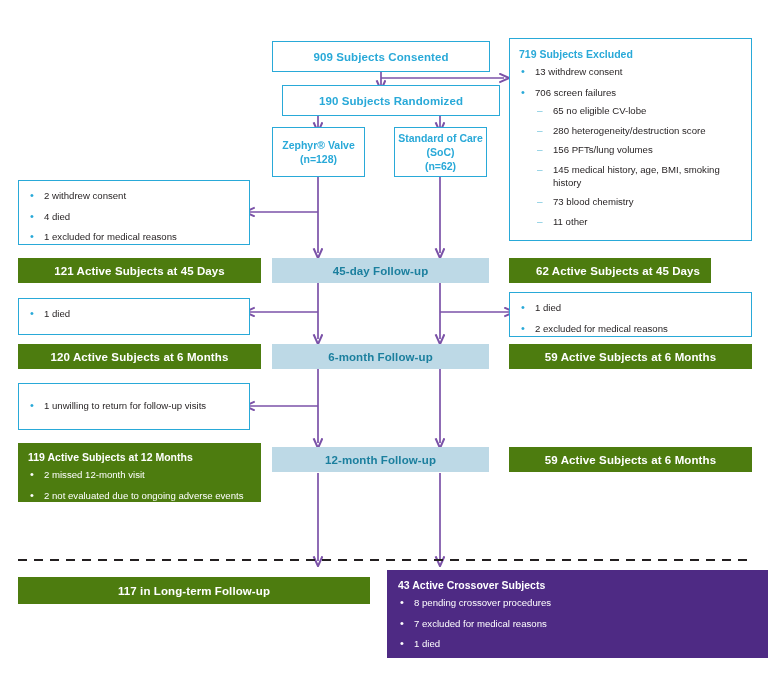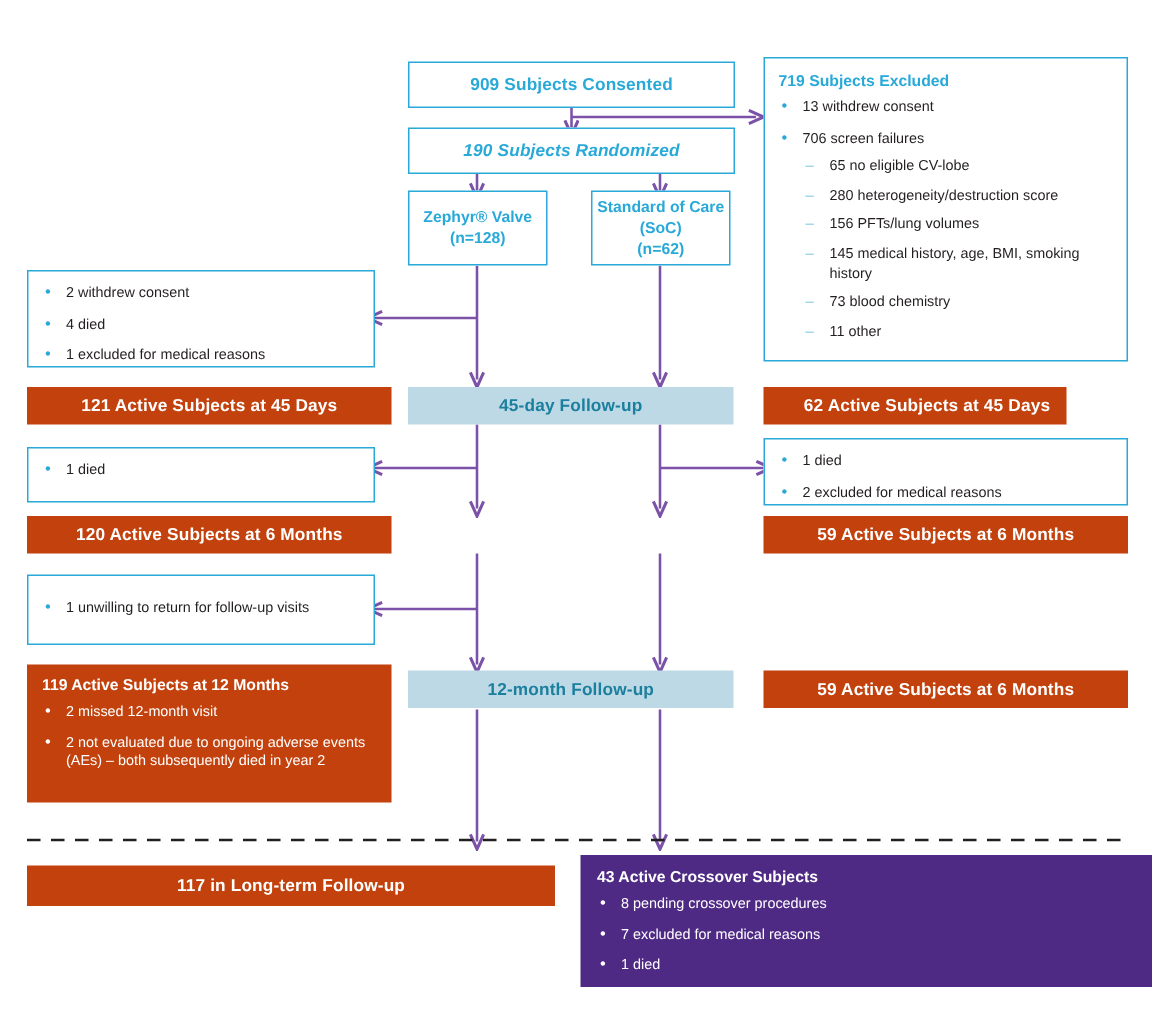--- a/index.html
+++ b/index.html
@@ -24,21 +24,21 @@
   .node {
     position: absolute;
     box-sizing: border-box;
   }
   
   .outline {
     border: 1.6px solid #29a9d8;
     background: #ffffff;
   }
   .solid {
-    background: #c2410c;
+    background: #4d7c0f;
     color: #ffffff;
     border: none;
   }
   .light {
     background: #bdd9e6;
     color: #1b7f9e;
     border: none;
   }
   .purple {
     background: #4e2a84;
@@ -185,21 +185,21 @@
       <path d="M440,473 L440,561" marker-end="url(#ah)"></path>
     </g>
 
     <line x1="18" y1="560" x2="752" y2="560" stroke="#231f20" stroke-width="1.8" stroke-dasharray="9 7"></line>
   </svg>
 
   <div class="node outline center-title" style="left:272px; top:41px; width:218px; height:31px;">
     <span>909 Subjects Consented</span>
   </div>
 
-  <div class="node outline center-title" style="left:272px; top:85px; width:218px; height:31px;font-style:italic;">
+  <div class="node outline center-title" style="left:282px; top:85px; width:218px; height:31px;">
     <span>190 Subjects Randomized</span>
   </div>
 
   <div class="node outline pad" style="left:509px; top:38px; width:243px; height:203px;">
     <div class="box-head">719 Subjects Excluded</div>
     <ul class="bullets">
       <li>13 withdrew consent</li>
       <li>706 screen failures</li>
     </ul>
     <ul class="dashes">
@@ -250,31 +250,34 @@
   <div class="node outline pad" style="left:509px; top:292px; width:243px; height:45px;">
     <ul class="bullets">
       <li>1 died</li>
       <li>2 excluded for medical reasons</li>
     </ul>
   </div>
 
   <div class="node solid center-title" style="left:18px; top:344px; width:243px; height:25px;">
     <span>120 Active Subjects at 6 Months</span>
   </div>
+  <div class="node light center-title" style="left:272px; top:344px; width:217px; height:25px;">
+    <span>6-month Follow-up</span>
+  </div>
   <div class="node solid center-title" style="left:509px; top:344px; width:243px; height:25px;">
     <span>59 Active Subjects at 6 Months</span>
   </div>
 
   <div class="node outline" style="left:18px; top:383px; width:232px; height:47px; display:flex; align-items:center;">
     <ul class="bullets" style="padding:0 9px;">
       <li>1 unwilling to return for follow-up visits</li>
     </ul>
   </div>
 
-  <div class="node solid" style="left:18px; top:443px; width:243px; height:92px; padding:8px 10px;">
+  <div class="node solid" style="left:18px; top:443px; width:243px; height:59px; padding:8px 10px;">
     <div class="box-head">119 Active Subjects at 12 Months</div>
     <ul class="bullets">
       <li>2 missed 12-month visit</li>
       <li>2 not evaluated due to ongoing adverse events (AEs) – both subsequently died in year 2</li>
     </ul>
   </div>
   <div class="node light center-title" style="left:272px; top:447px; width:217px; height:25px;">
     <span>12-month Follow-up</span>
   </div>
   <div class="node solid center-title" style="left:509px; top:447px; width:243px; height:25px;">

